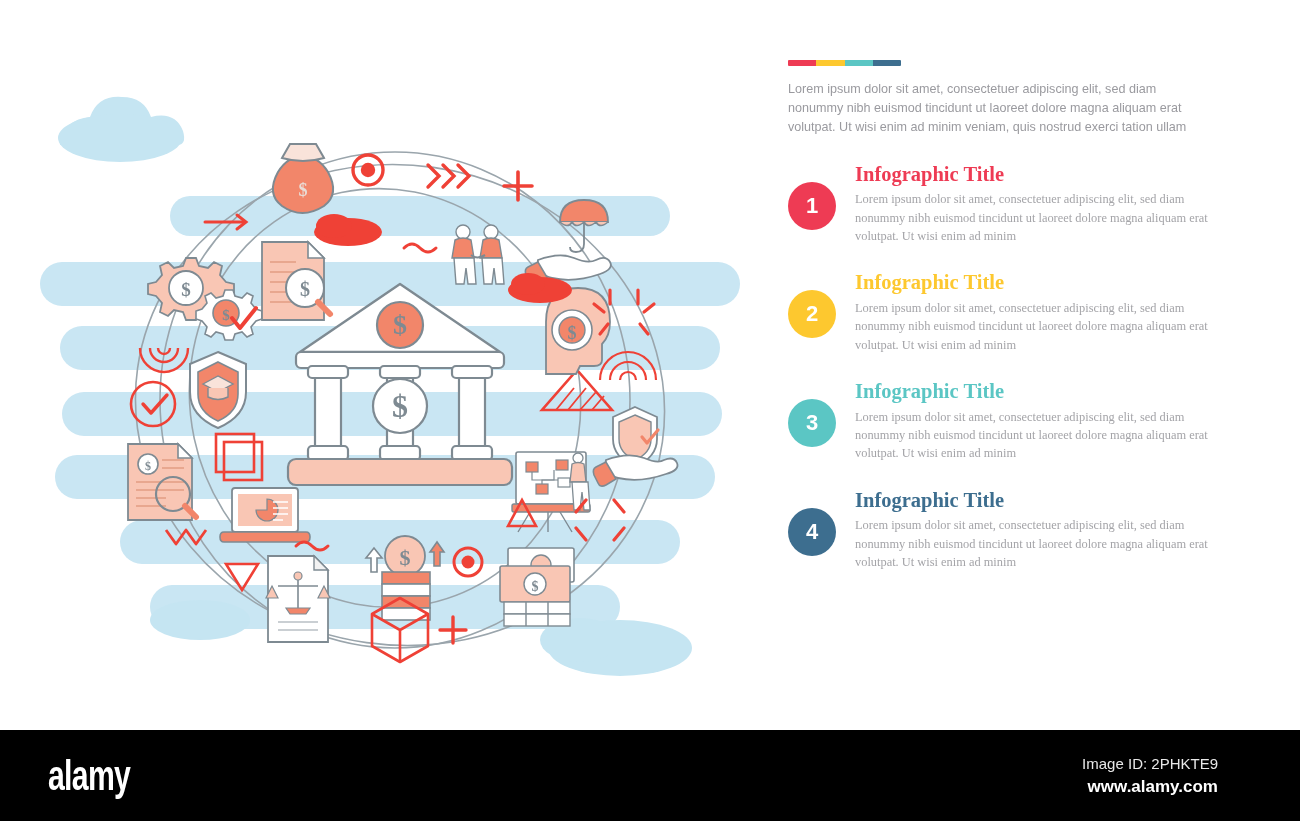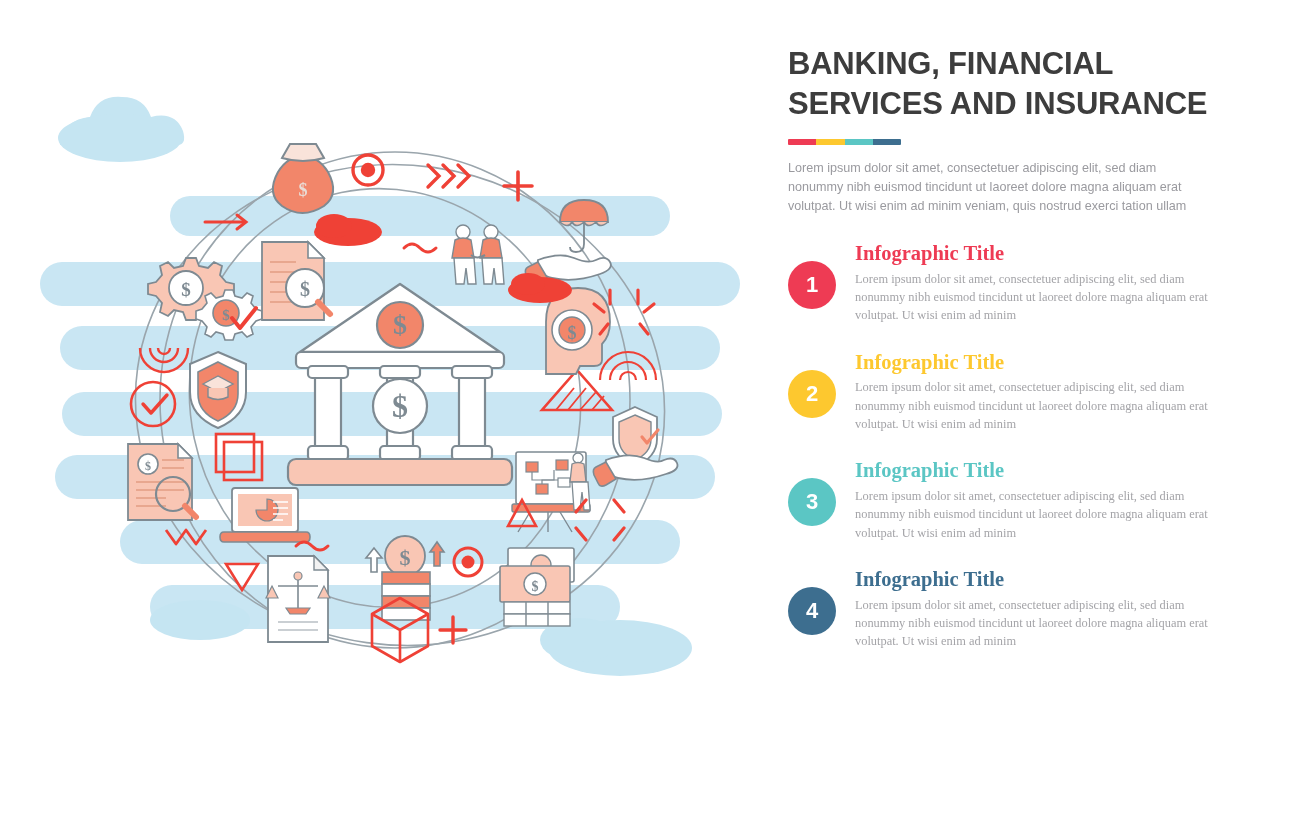--- a/index.html
+++ b/index.html
@@ -383,21 +383,20 @@
       <g fill="none" stroke="#ef4136" stroke-width="2.6">
         <path d="M508 526 l14 -26 l14 26 Z"></path>
       </g>
 
       <g opacity="0"></g>
     </svg>
   </div>
 
   <div id="panel">
 
-    <h1 id="title">BANKING, FINANCIAL SERVICES AND INSURANCE</h1>
 
     <div id="divider">
       <span style="background:#ee3b54"></span>
       <span style="background:#fdc82f"></span>
       <span style="background:#5bc6c4"></span>
       <span style="background:#3d6e8f"></span>
     </div>
 
     <p id="intro">Lorem ipsum dolor sit amet, consectetuer adipiscing elit, sed diam nonummy nibh euismod tincidunt ut laoreet dolore magna aliquam erat volutpat. Ut wisi enim ad minim veniam, quis nostrud exerci tation ullam</p>
 
@@ -428,14 +427,19 @@
     <div class="item">
       <div class="badge" style="background:#3d6e8f">4</div>
       <div class="item-body">
         <div class="item-title" style="color:#3d6e8f">Infographic Title</div>
         <div class="item-text">Lorem ipsum dolor sit amet, consectetuer adipiscing elit, sed diam nonummy nibh euismod tincidunt ut laoreet dolore magna aliquam erat volutpat. Ut wisi enim ad minim</div>
       </div>
     </div>
 
   </div>
 
+  <div id="watermark">
+    <div id="wm-logo">alamy</div>
+    <div id="wm-id">Image ID: 2PHKTE9</div>
+    <div id="wm-url">www.alamy.com</div>
+  </div>
 
 </div>
 
 </body></html>

